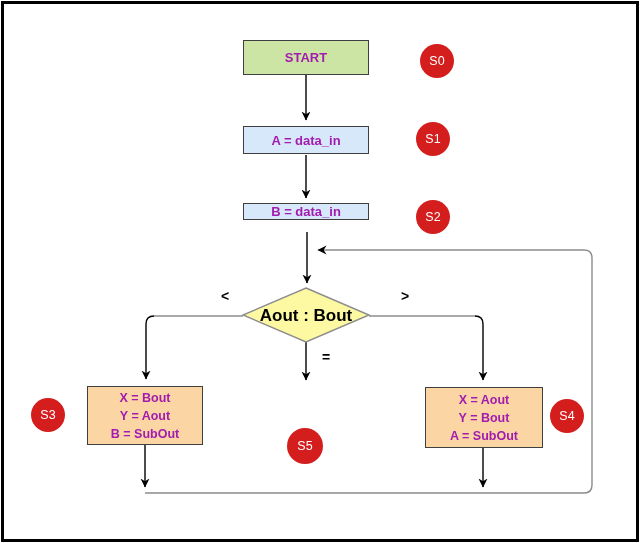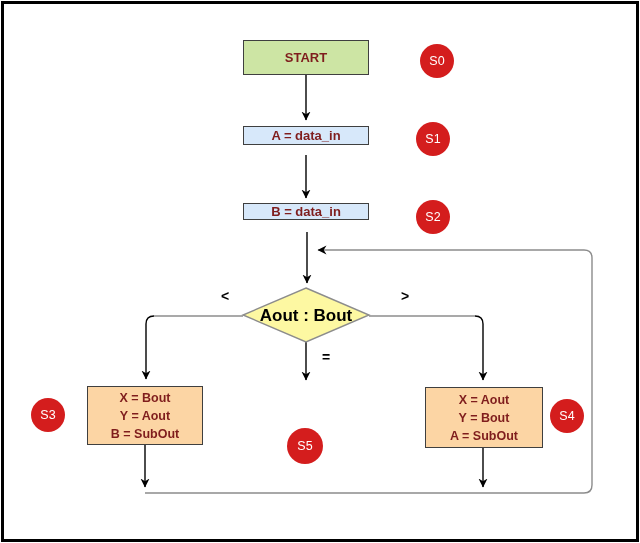--- a/index.html
+++ b/index.html
@@ -8,21 +8,21 @@
     width: 640px; height: 543px; position: relative; overflow: hidden;
   }
   .frame {
     position: absolute; inset: 1px; border: 3px solid #000; background: #fff;
   }
   .canvas { position: absolute; inset: 0; }
   svg.wires { position: absolute; left: 0; top: 0; }
   .node {
     position: absolute; box-sizing: border-box;
     display: flex; align-items: center; justify-content: center;
-    font-weight: bold; font-size: 13px; color: #7f1d1d;
+    font-weight: bold; font-size: 13px; color: #a21caf;
     border: 1px solid var(--border-dark);
     text-align: left;
   }
   .node.green  { background: var(--box-green); }
   .node.blue   { background: var(--box-blue); }
   .node.orange { background: var(--box-orange); flex-direction: column; font-size: 12.5px; line-height: 18px; }
   .diamond-label {
     position: absolute; left: 243px; top: 306px; width: 126px;
     text-align: center; font-weight: bold; font-size: 17px; color: #000;
   }
@@ -62,21 +62,21 @@
     <path d="M 154,316 Q 146,316 146,324 V 379" style="stroke: var(--line-black); fill: none; stroke-width: 1.4;" marker-end="url(#arr)"></path>
 
     <path d="M 369,316 H 475" style="stroke: var(--line-gray); fill: none; stroke-width: 1.4;"></path>
     <path d="M 475,316 Q 483,316 483,324 V 380" style="stroke: var(--line-black); fill: none; stroke-width: 1.4;" marker-end="url(#arr)"></path>
 
     <polygon points="306,288 369,315 306,342 243,315" style="fill: var(--box-yellow); stroke: var(--line-gray); stroke-width: 1.4;"></polygon>
   </svg>
 
   <div class="node green" style="left:243px; top:40px; width:126px; height:35px;">START</div>
 
-  <div class="node blue" style="left:243px; top:126px; width:126px; height:19px;">A = data_in</div>
+  <div class="node blue" style="left:243px; top:126px; width:126px; height:28px;">A = data_in</div>
 
   <div class="node blue" style="left:243px; top:203px; width:126px; height:17px;">B = data_in</div>
 
   <div class="diamond-label">Aout : Bout</div>
 
   <div class="node orange" style="left:87px; top:386px; width:116px; height:59px;">
     <div>X = Bout</div>
     <div>Y = Aout</div>
     <div>B = SubOut</div>
   </div>

